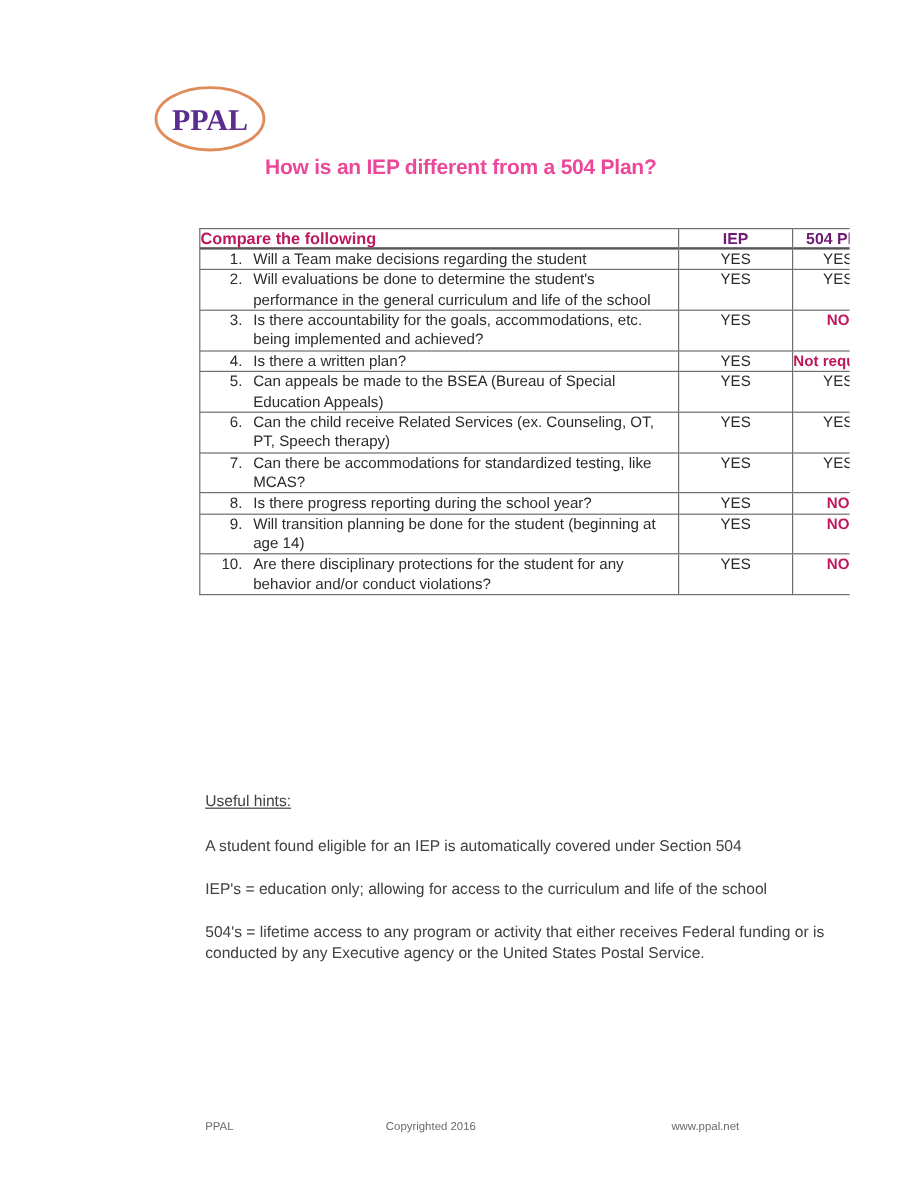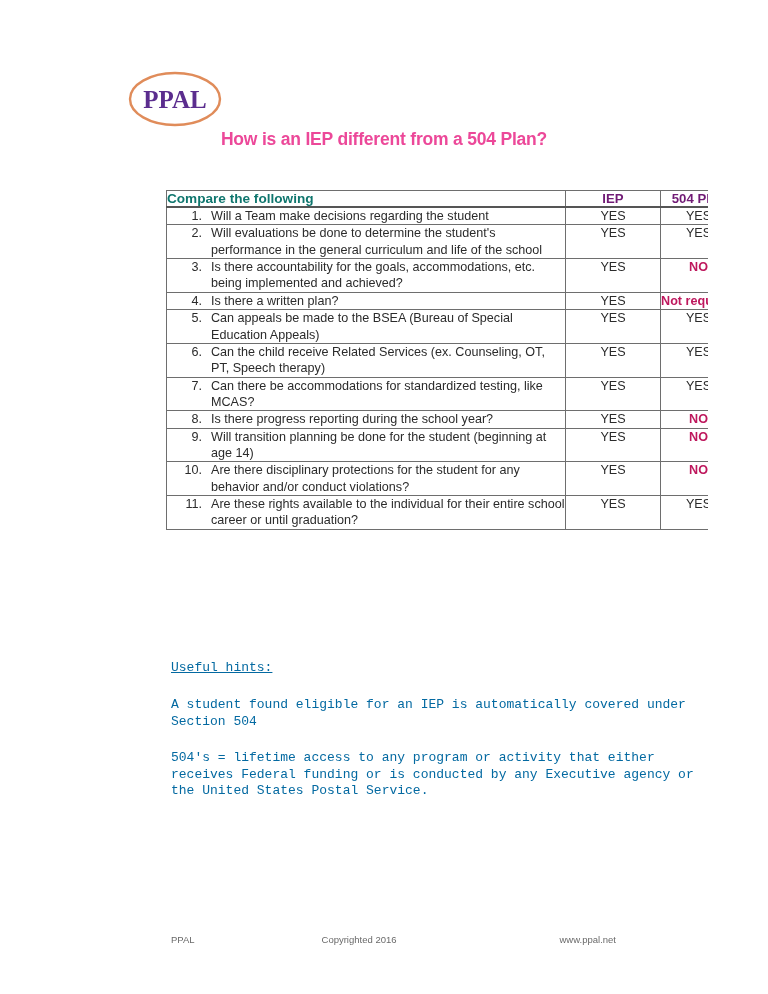--- a/index.html
+++ b/index.html
@@ -69,21 +69,21 @@
   }
   .compare-table thead th {
     border-bottom: 2px solid #555;
   }
 
   .hdr-desc {
     text-align: left;
     font-weight: bold;
     font-size: 13.6px;
     padding: 3px 6px 4px 6px;
-    color: #0f766e;
+    color: #be185d;
   }
   .hdr-col {
     text-align: center;
     font-weight: bold;
     font-size: 13.2px;
     padding: 3px 4px 4px 4px;
     color: #701a75;
   }
 
   .cell-desc {
@@ -113,22 +113,21 @@
   .cell-val.bold { font-weight: bold; color: #be185d; }
 
   
   .hints {
     position: absolute;
     left: 111px;
     top: 660px;
     width: 548px;
     font-size: 13px;
     line-height: 1.30;
-    color: #0369a1;
-    font-family: Liberation Mono, monospace;
+    color: #404040;
   }
   .hints-heading {
     text-decoration: underline;
     margin-bottom: 20px;
   }
   .hints p {
     margin: 0 0 19px 0;
   }
   .hints p:last-child { margin-bottom: 0; }
 
@@ -269,37 +268,28 @@
         <tr>
           <td class="cell-desc">
             <div class="row-inner">
               <span class="row-num">10.</span>
               <span class="row-text">Are there disciplinary protections for the student for any behavior and/or conduct violations?</span>
             </div>
           </td>
           <td class="cell-val">YES</td>
           <td class="cell-val bold">NO</td>
         </tr>
-        <tr>
-          <td class="cell-desc">
-            <div class="row-inner">
-              <span class="row-num">11.</span>
-              <span class="row-text">Are these rights available to the individual for their entire school career or until graduation?</span>
-            </div>
-          </td>
-          <td class="cell-val">YES</td>
-          <td class="cell-val">YES</td>
-        </tr>
       </tbody>
   </table>
 
   <div class="hints">
     <div class="hints-heading">Useful hints:</div>
     <div id="hints-body">
         <p>A student found eligible for an IEP is automatically covered under Section 504</p>
+        <p>IEP's = education only; allowing for access to the curriculum and life of the school</p>
         <p>504's = lifetime access to any program or activity that either receives Federal funding or is conducted by any Executive agency or the United States Postal Service.</p>
       </div>
   </div>
 
   <div class="footer">
     <span class="f-left">PPAL</span>
     <span class="f-center">Copyrighted 2016</span>
     <span class="f-right">www.ppal.net</span>
   </div>
 

